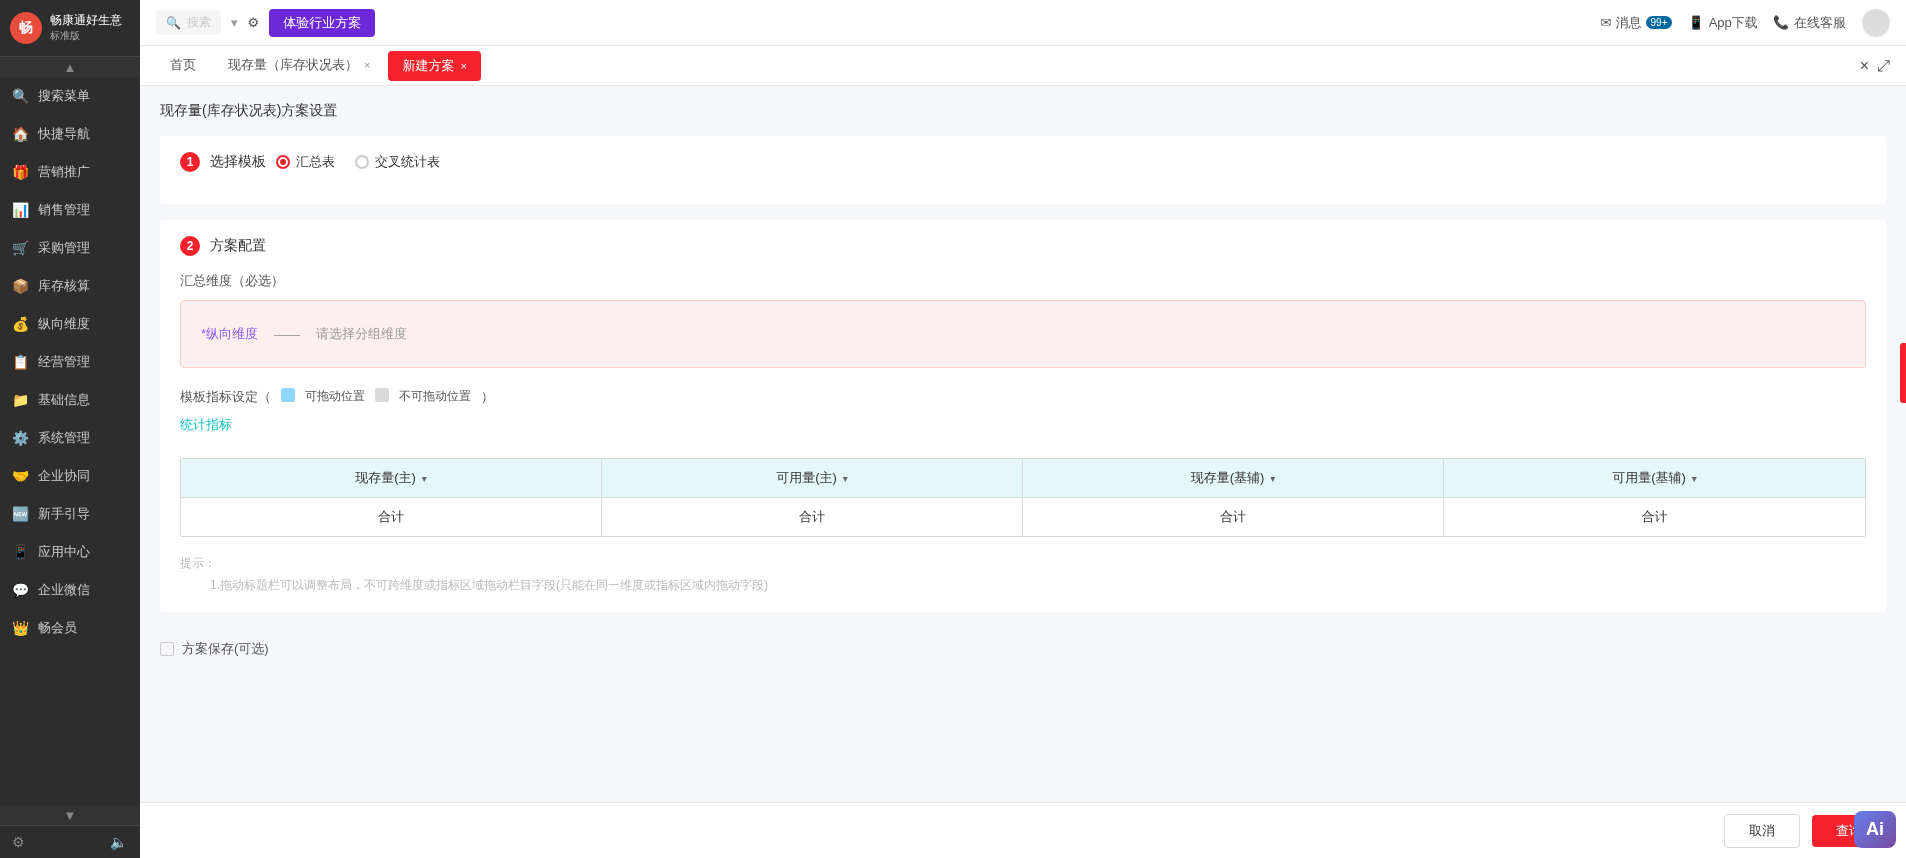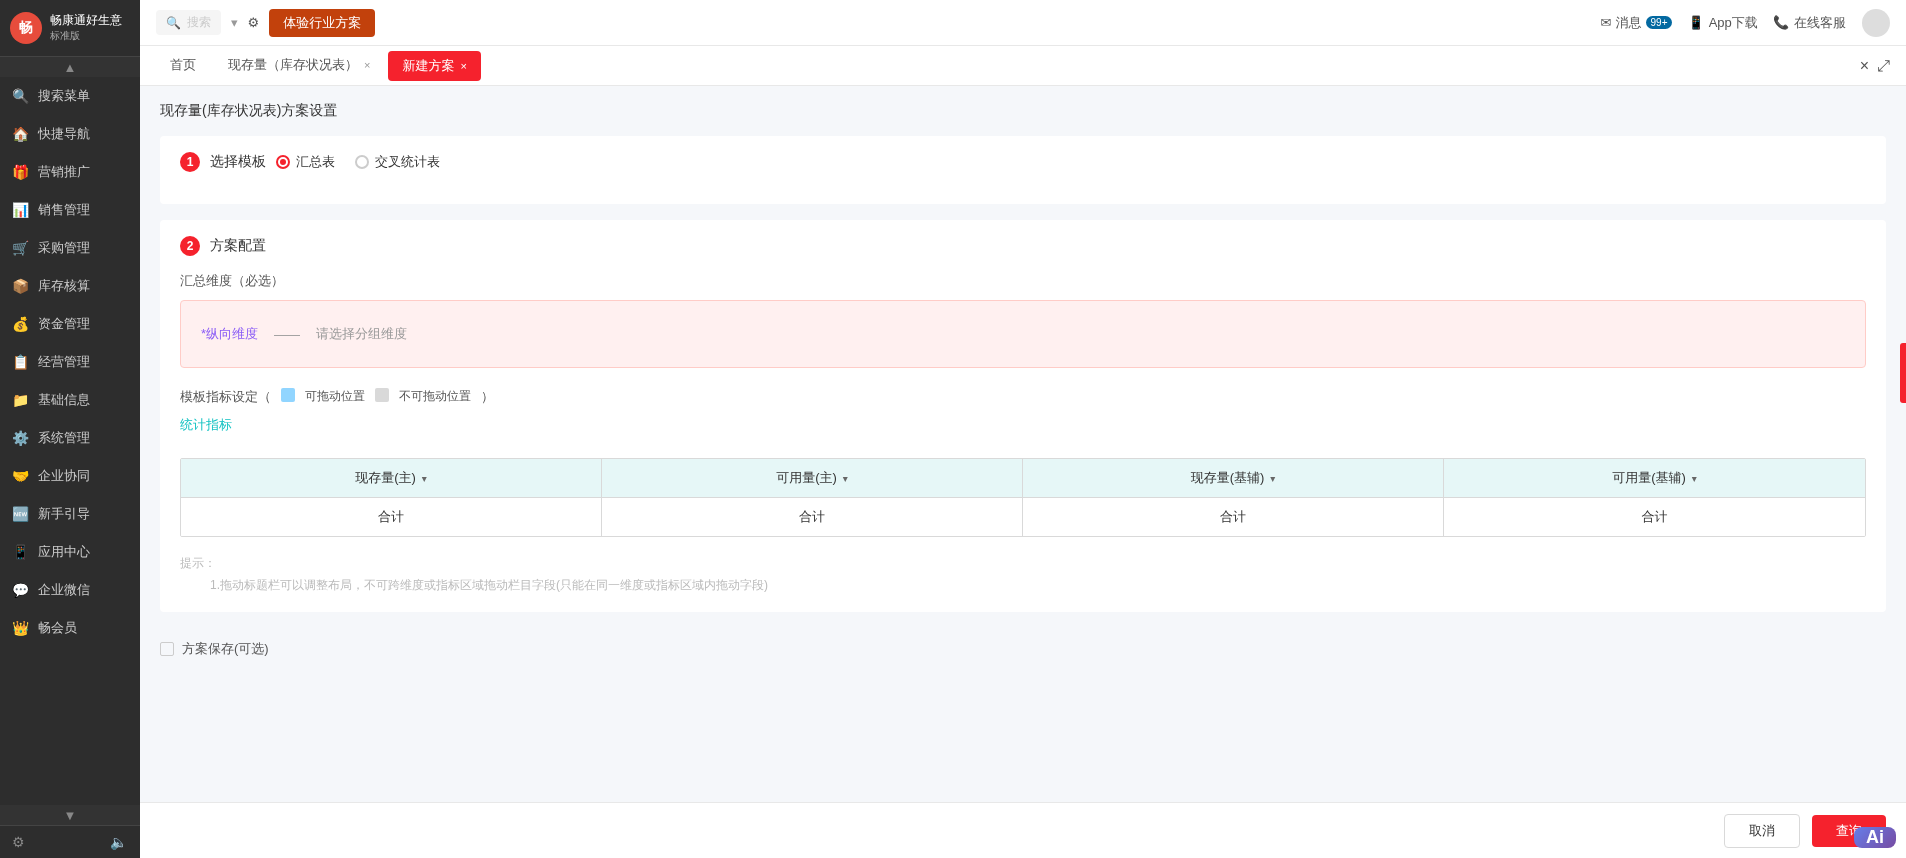--- a/index.html
+++ b/index.html
@@ -58,21 +58,21 @@
       padding: 0 16px; border-bottom: 1px solid #e8e8e8;
       justify-content: space-between;
     }
     .topbar-left { display: flex; align-items: center; gap: 10px; }
     .topbar-search {
       display: flex; align-items: center; gap: 6px;
       background: #f5f5f5; border-radius: 4px; padding: 4px 10px;
       color: #999; font-size: 12px;
     }
     .topbar-btn {
-      background: #c2410c; color: #fff; border: none; border-radius: 4px;
+      background: #6d28d9; color: #fff; border: none; border-radius: 4px;
       padding: 5px 14px; cursor: pointer; font-size: 13px;
     }
     .topbar-right { display: flex; align-items: center; gap: 16px; color: #555; font-size: 13px; }
     .topbar-right-item { display: flex; align-items: center; gap: 4px; cursor: pointer; }
     .badge { background: #0369a1; color: #fff; border-radius: 8px; padding: 1px 5px; font-size: 10px; }
 
     
     .tabs-bar {
       height: 40px; background: #fff; display: flex; align-items: center;
       padding: 0 16px; border-bottom: 1px solid #e8e8e8; gap: 4px;
@@ -203,21 +203,21 @@
     }
     .footer-btn-query {
       padding: 7px 24px; border: none; border-radius: 4px;
       background: #f5222d; color: #fff; cursor: pointer; font-size: 13px;
     }
 
     
     .ai-badge {
       position: fixed; bottom: 10px; right: 10px;
       background: linear-gradient(135deg, #667eea 0%, #764ba2 100%);
-      color: #fff; border-radius: 8px; padding: 0 12px;
+      color: #fff; border-radius: 8px; padding: 8px 12px;
       font-size: 18px; font-weight: bold; cursor: pointer;
     }
   </style>
 </head>
 <body>
 
 <div class="sidebar">
   <div class="sidebar-logo">
     <div class="sidebar-logo-icon">畅</div>
     <div>
@@ -246,21 +246,21 @@
     <div class="sidebar-item">
       <span class="nav-icon">🛒</span>
       <span>采购管理</span>
     </div>
     <div class="sidebar-item">
       <span class="nav-icon">📦</span>
       <span>库存核算</span>
     </div>
     <div class="sidebar-item">
       <span class="nav-icon">💰</span>
-      <span>资金管理</span>
+      <span>纵向维度</span>
     </div>
     <div class="sidebar-item">
       <span class="nav-icon">📋</span>
       <span>经营管理</span>
     </div>
     <div class="sidebar-item">
       <span class="nav-icon">📁</span>
       <span>基础信息</span>
     </div>
     <div class="sidebar-item">

